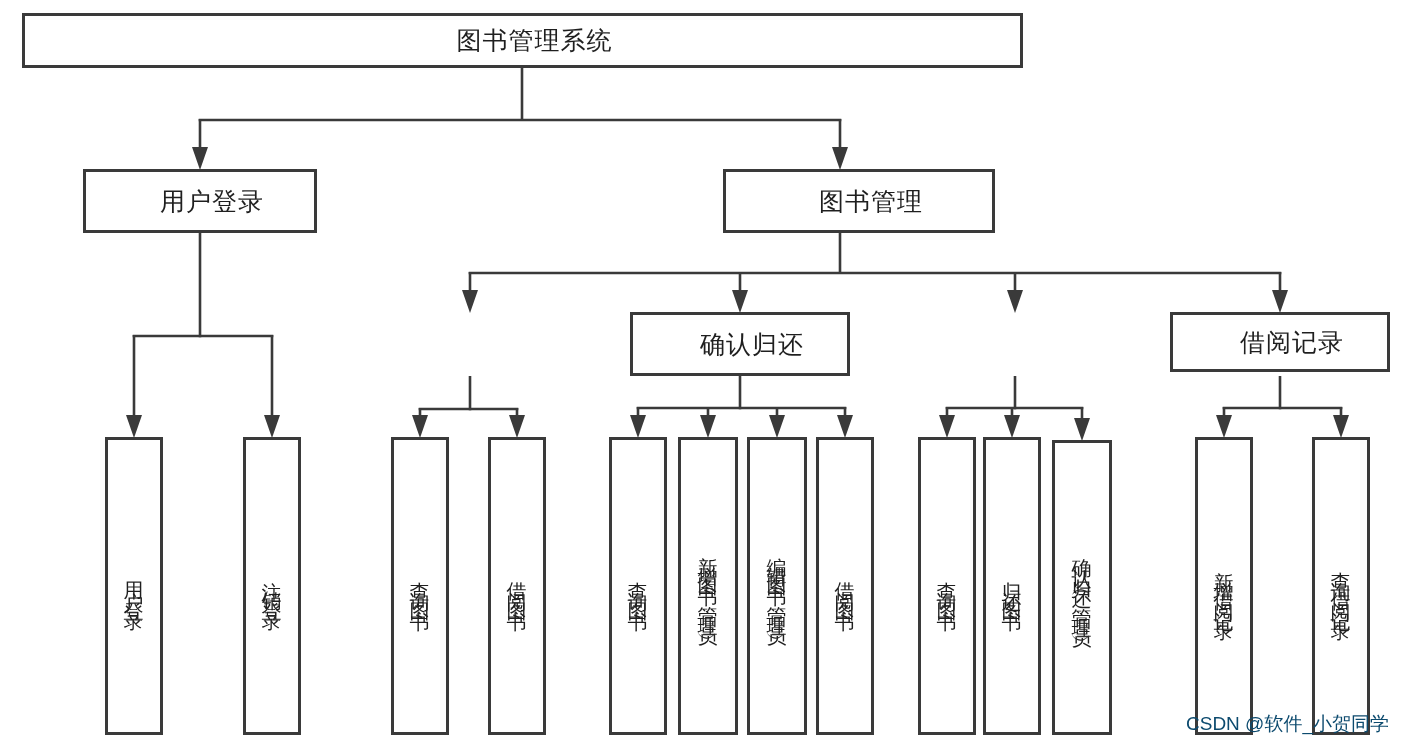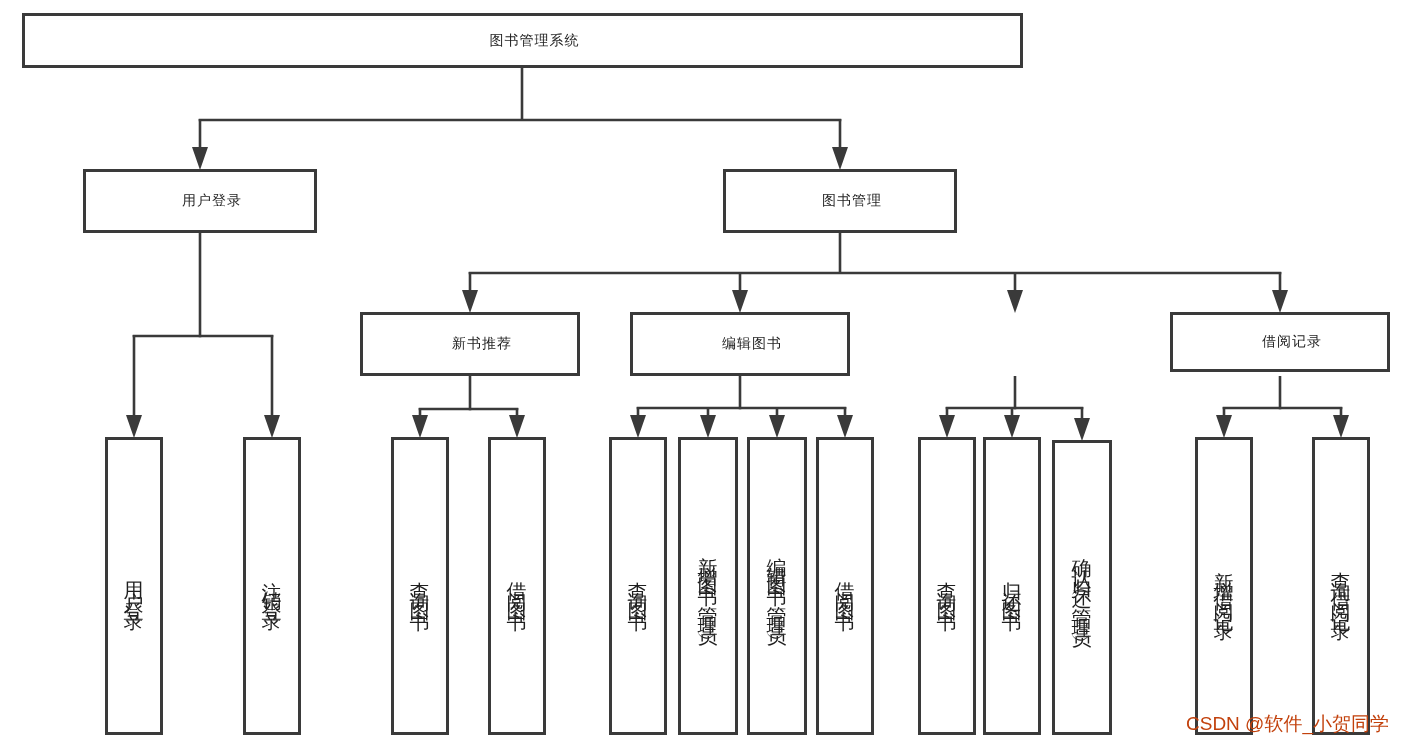--- a/index.html
+++ b/index.html
@@ -23,21 +23,21 @@
     pointer-events: none;
   }
   .hbox {
     position: absolute;
     box-sizing: border-box;
     background: #ffffff;
     border: 3px solid #3a3a3a;
     display: flex;
     align-items: center;
     justify-content: center;
-    font-size: 14px;
+    font-size: 25px;
     color: #1f1f1f;
     letter-spacing: 1px;
     white-space: nowrap;
     padding-left: 24px;
   }
   .vbox {
     position: absolute;
     box-sizing: border-box;
     background: #ffffff;
     border: 3px solid #3a3a3a;
@@ -51,21 +51,21 @@
     font-size: 20px;
     letter-spacing: 10px;
     color: #1f1f1f;
     line-height: 1;
   }
   .watermark {
     position: absolute;
     left: 1186px;
     top: 711px;
     font-size: 19px;
-    color: #c2410c;
+    color: #0c4a6e;
     white-space: nowrap;
   }
 </style>
 </head>
 <body>
 
 <div id="stage">
 
   <svg id="connectors" viewBox="0 0 1405 747" xmlns="http://www.w3.org/2000/svg">
     <g stroke="#3a3a3a" stroke-width="2.6" fill="none">
@@ -133,29 +133,26 @@
     </g>
   </svg>
 
   <div class="hbox" style="left:22px; top:13px; width:1001px; height:55px;">
     <span>图书管理系统</span>
   </div>
 
   <div class="hbox" style="left:83px; top:169px; width:234px; height:64px;">
     <span>用户登录</span>
   </div>
-  <div class="hbox" style="left:723px; top:169px; width:234px; height:64px;">
+  <div class="hbox" style="left:723px; top:169px; width:272px; height:64px;">
     <span>图书管理</span>
   </div>
 
-  <div class="hbox" style="left:360px; top:312px; width:220px; height:64px;">
-    <span>新书推荐</span>
-  </div>
   <div class="hbox" style="left:630px; top:312px; width:220px; height:64px;">
-    <span>编辑图书</span>
+    <span>确认归还</span>
   </div>
   <div class="hbox" style="left:1170px; top:312px; width:220px; height:60px;">
     <span>借阅记录</span>
   </div>
 
   <div class="vbox" style="left:105px; top:437px; width:58px; height:298px;">
     <span class="vtext">用户登录</span>
   </div>
   <div class="vbox" style="left:243px; top:437px; width:58px; height:298px;">
     <span class="vtext">注销登录</span>

